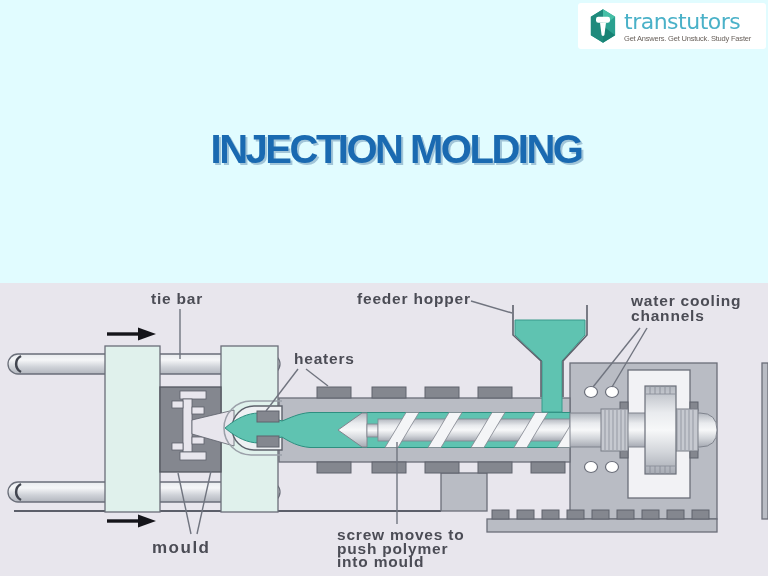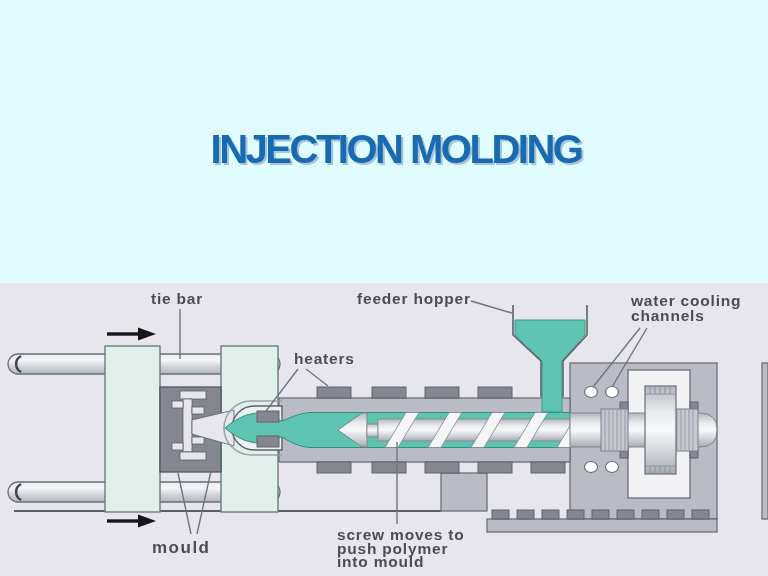--- a/index.html
+++ b/index.html
@@ -28,20 +28,34 @@
   .lbl-big{font-size:17px;letter-spacing:1.5px;}
   .leader{stroke:#70747f;stroke-width:1.4;fill:none;}
   .outl{stroke:#6a6e79;stroke-width:1.3;}
   .dark{fill:#84878f;stroke:#5f626c;stroke-width:1;}
 </style>
 </head>
 <body>
 
 <div class="slide">
 
+  <div class="logo-box">
+    <svg class="logo-hex" width="28" height="36" viewBox="0 0 30 36">
+      <polygon points="15,0 28,8 28,28 15,36 2,28 2,8" fill="#2aa08f"></polygon>
+      <polygon points="2,8 15,0 15,36 2,28" fill="#1f8a7c"></polygon>
+      <polygon points="15,0 28,8 15,18" fill="#46bfa6"></polygon>
+      <polygon points="28,28 15,36 15,18" fill="#178274"></polygon>
+      <rect x="7.5" y="8" width="15" height="6.5" rx="2.5" fill="#ffffff"></rect>
+      <path d="M11.8,14.5 h6.4 l-1.6,12.5 a1.6,1.6 0 0 1 -3.2,0 Z" fill="#ffffff"></path>
+    </svg>
+    <div class="logo-text">
+      <span class="brand">transtutors</span>
+      <span class="tagline">Get Answers. Get Unstuck. Study Faster</span>
+    </div>
+  </div>
 
   <div class="title">INJECTION MOLDING</div>
 
   <svg class="diagram" width="768" height="293" viewBox="0 283 768 293">
     <defs>
       <linearGradient id="rodG" x1="0" y1="0" x2="0" y2="1">
         <stop offset="0" stop-color="#e9ebee"></stop>
           <stop offset="0.3" stop-color="#f5f6f8"></stop>
         <stop offset="0.65" stop-color="#cfd2d8"></stop>
           <stop offset="1" stop-color="#b2b6be"></stop>

